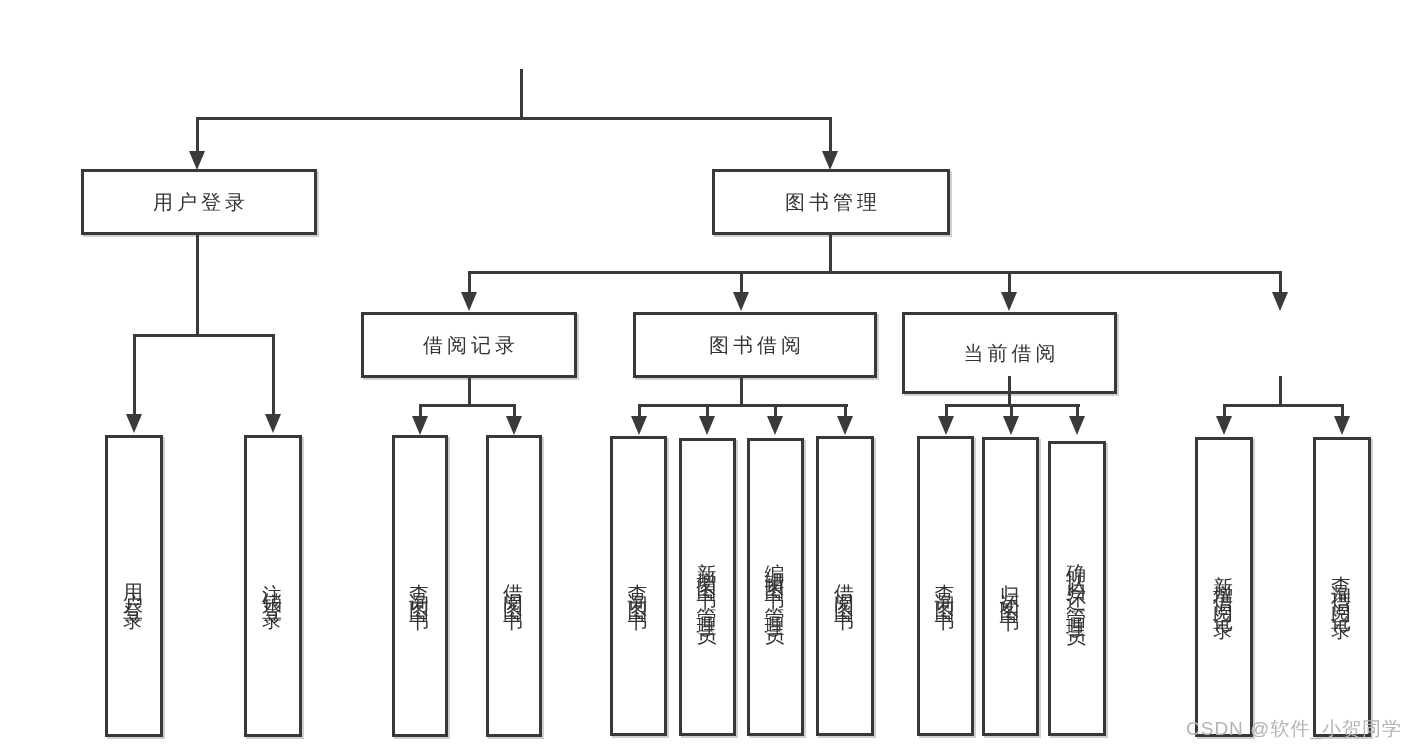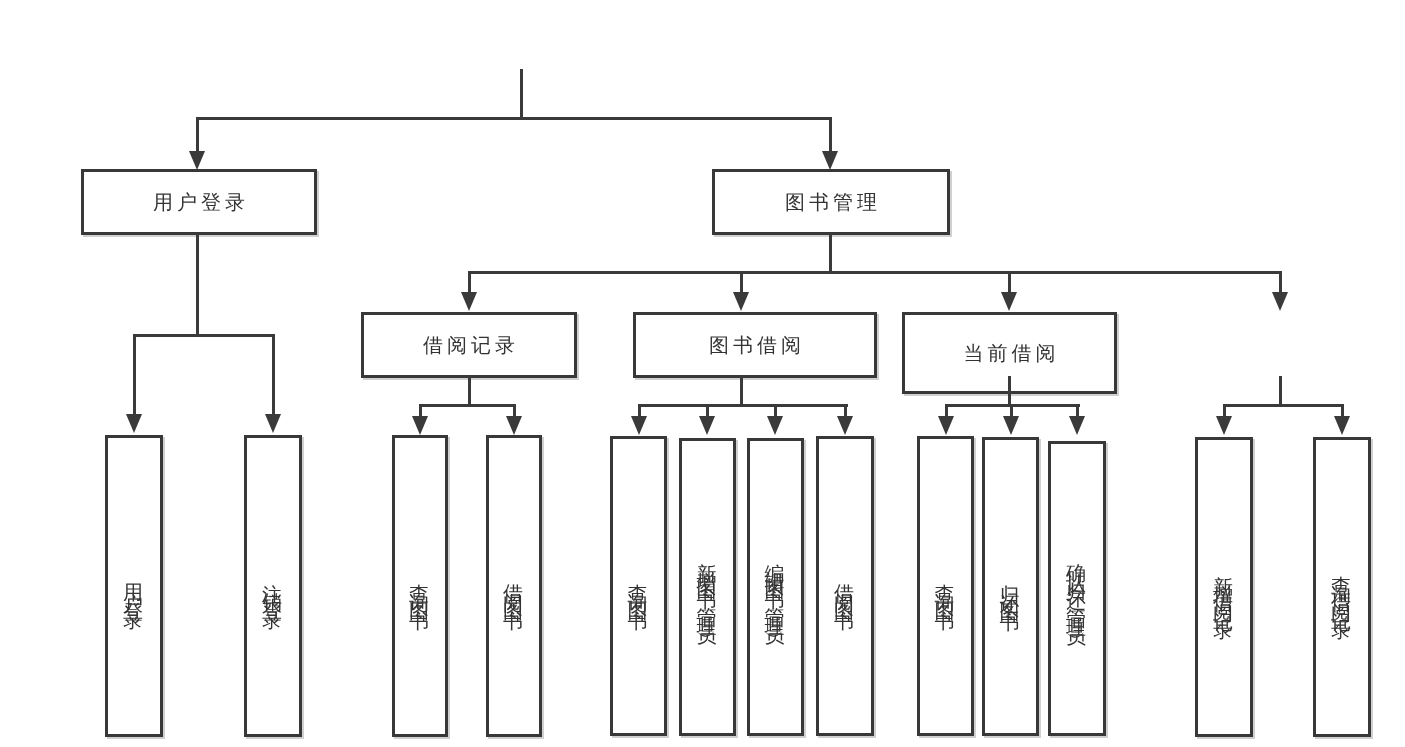--- a/index.html
+++ b/index.html
@@ -126,14 +126,15 @@
   <div class="vline" style="left:1076px;top:404px;height:14px"></div>
   <div class="ah" style="left:1069px;top:416px"></div>
 
   <div class="vline" style="left:1279px;top:376px;height:29px"></div>
   <div class="hline" style="left:1223px;top:404px;width:121px"></div>
   <div class="vline" style="left:1223px;top:404px;height:14px"></div>
   <div class="ah" style="left:1216px;top:416px"></div>
   <div class="vline" style="left:1341px;top:404px;height:14px"></div>
   <div class="ah" style="left:1334px;top:416px"></div>
 
+  <div class="watermark">CSDN @软件_小贺同学</div>
 
 </div>
 
 </body></html>

